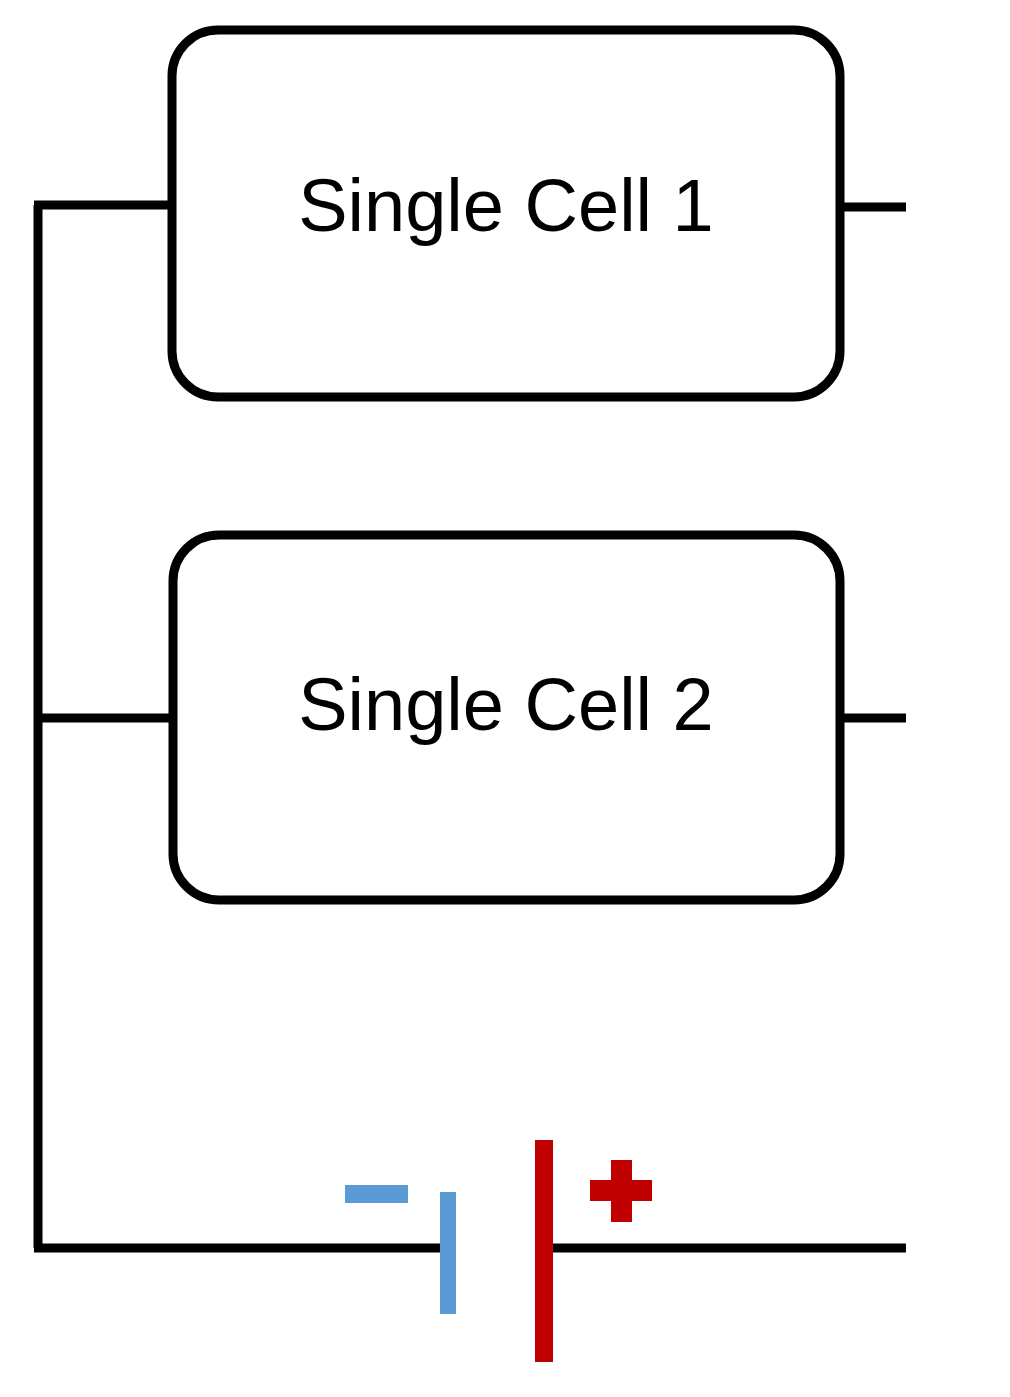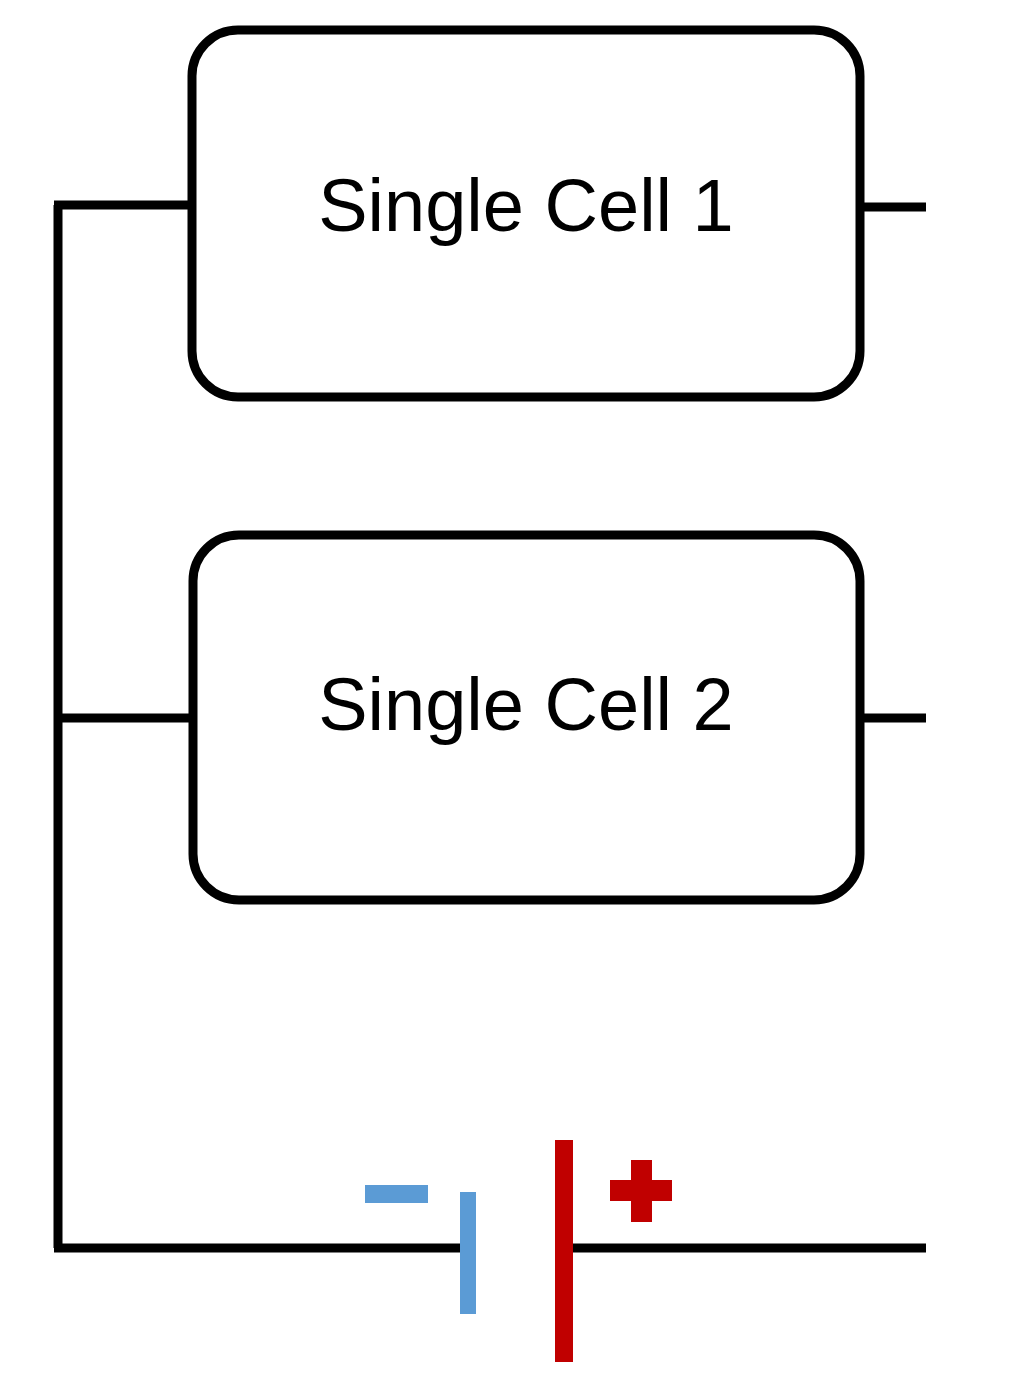--- a/index.html
+++ b/index.html
@@ -9,21 +9,20 @@
   }
   body {
     font-family: "Liberation Sans", sans-serif;
   }
   #diagram-root {
     position: relative;
     width: 906px;
     height: 1397px;
     background: #ffffff;
     overflow: hidden;
-    margin-left: 20px;
   }
   #circuit-svg {
     position: absolute;
     left: 0;
     top: 0;
     width: 1010px;
     height: 1397px;
   }
   .cell-label {
     font-family: "Liberation Sans", sans-serif;

